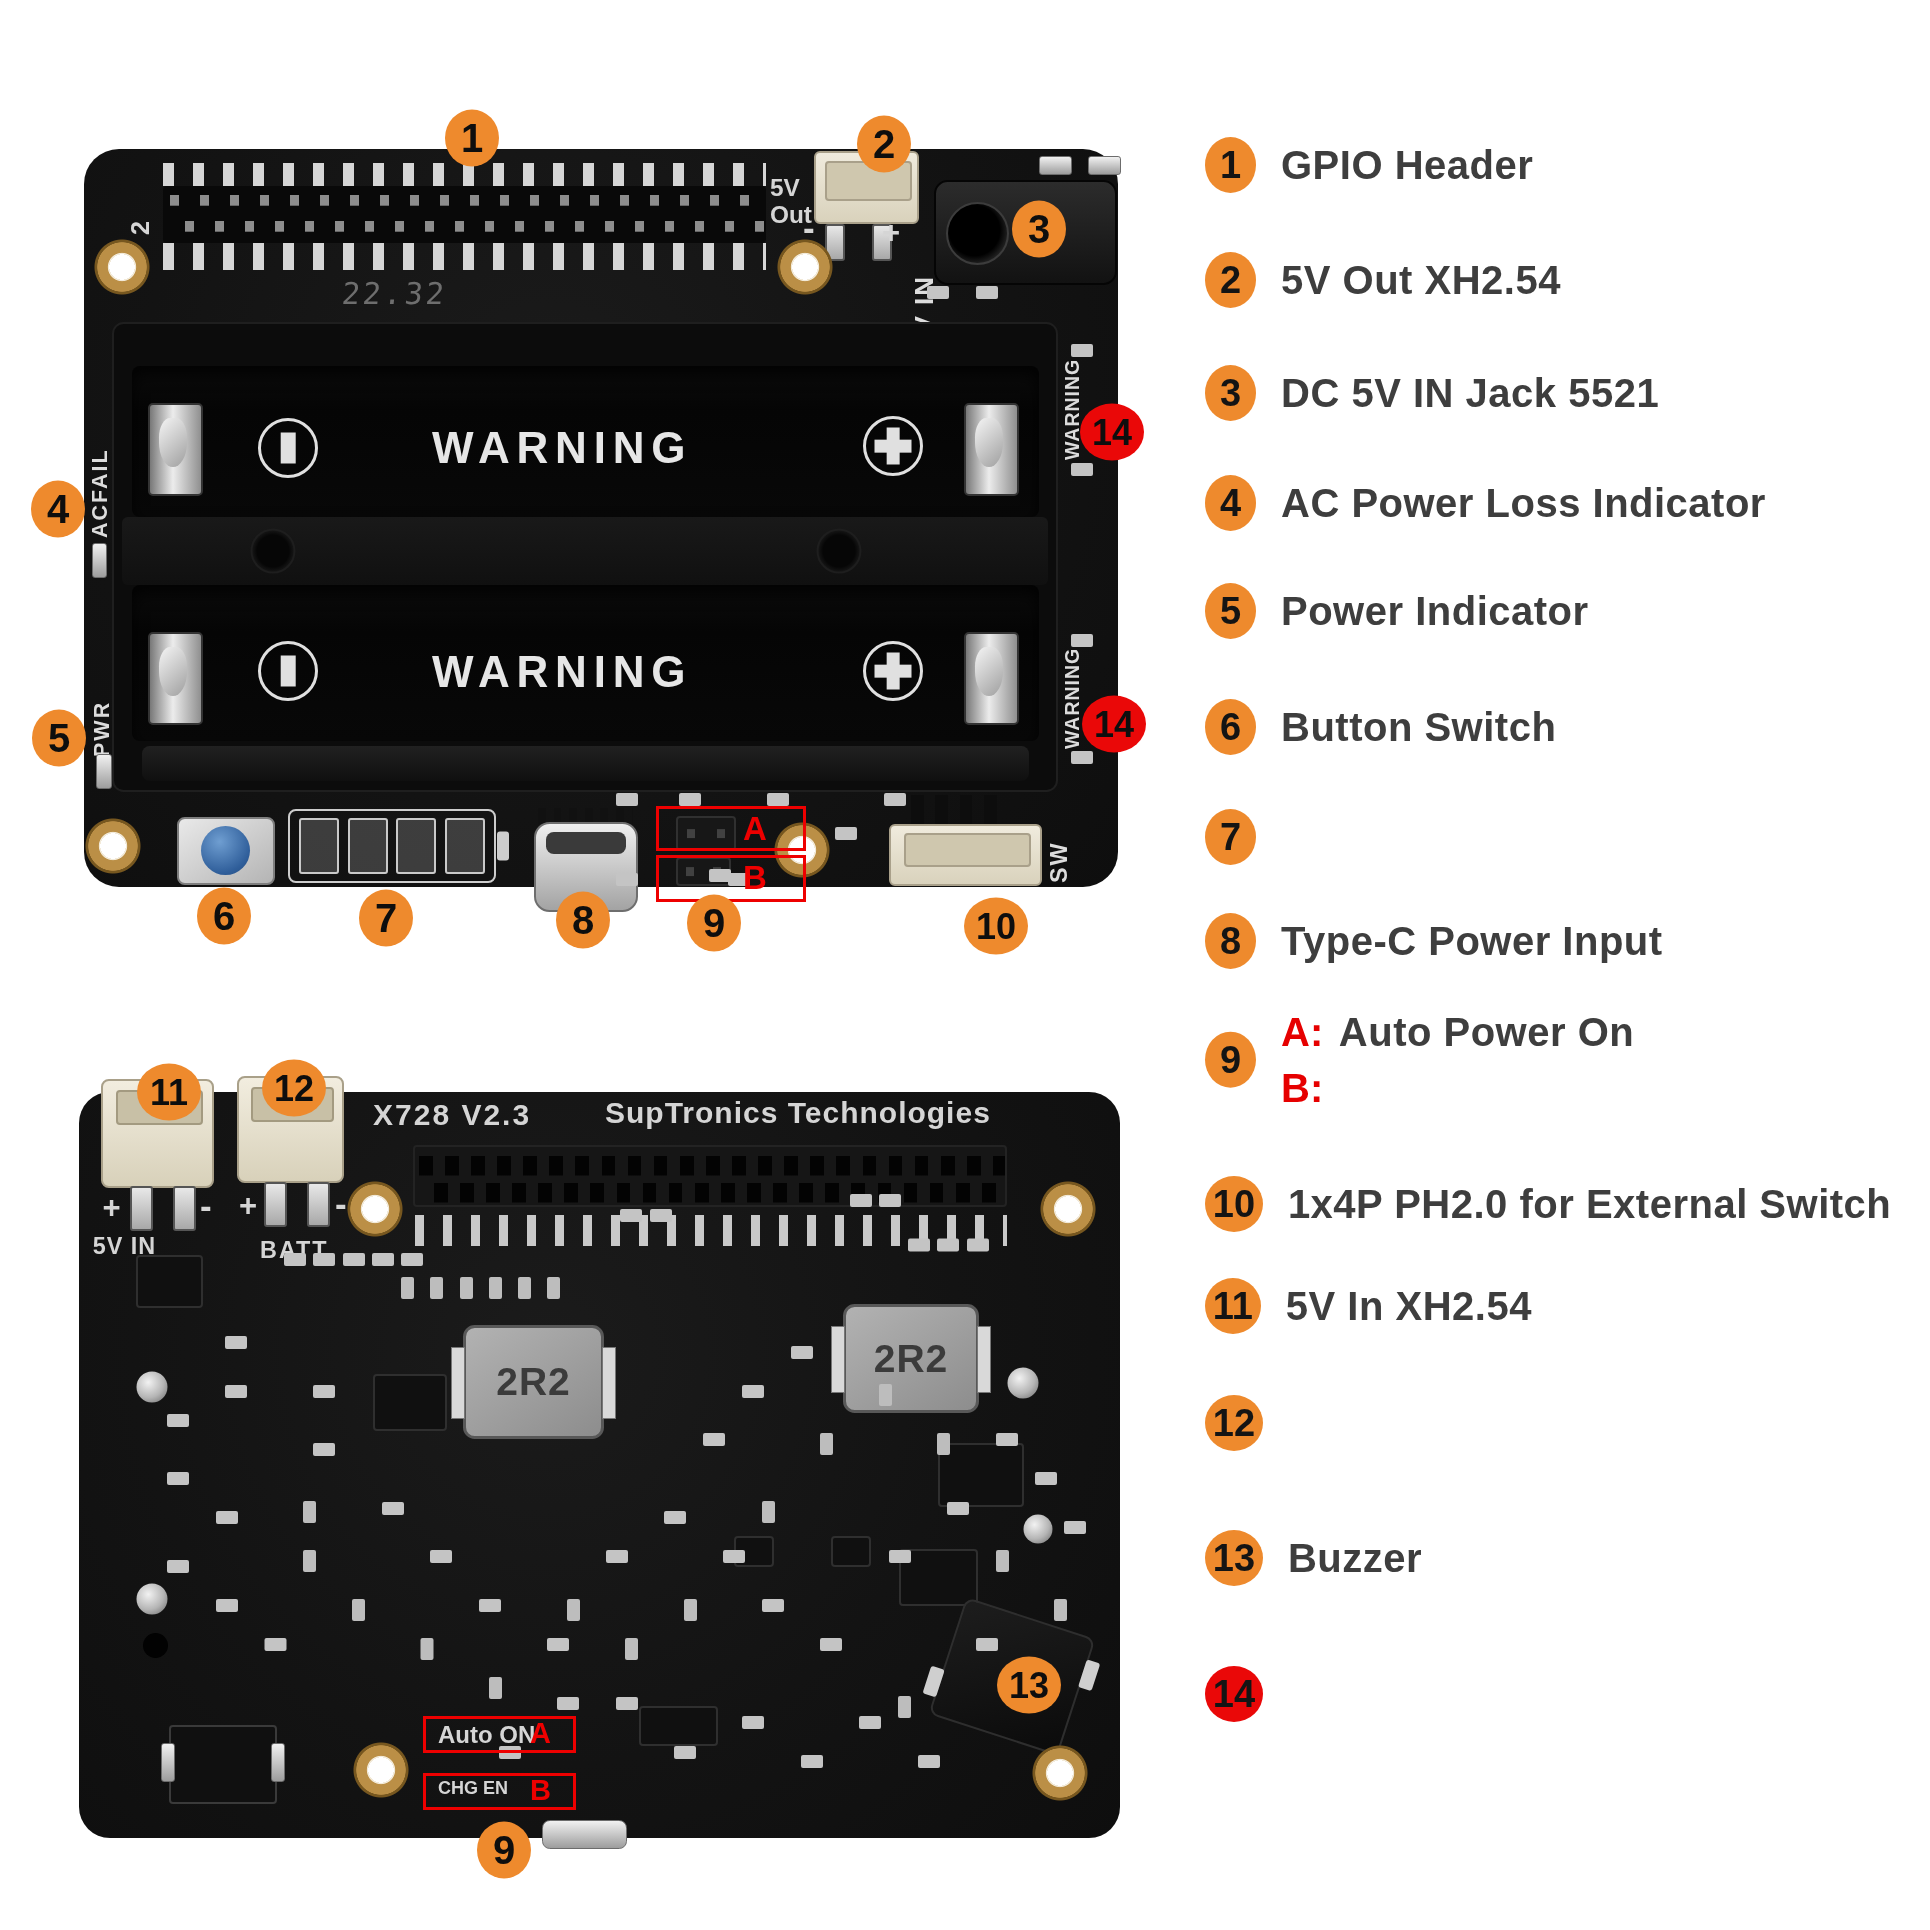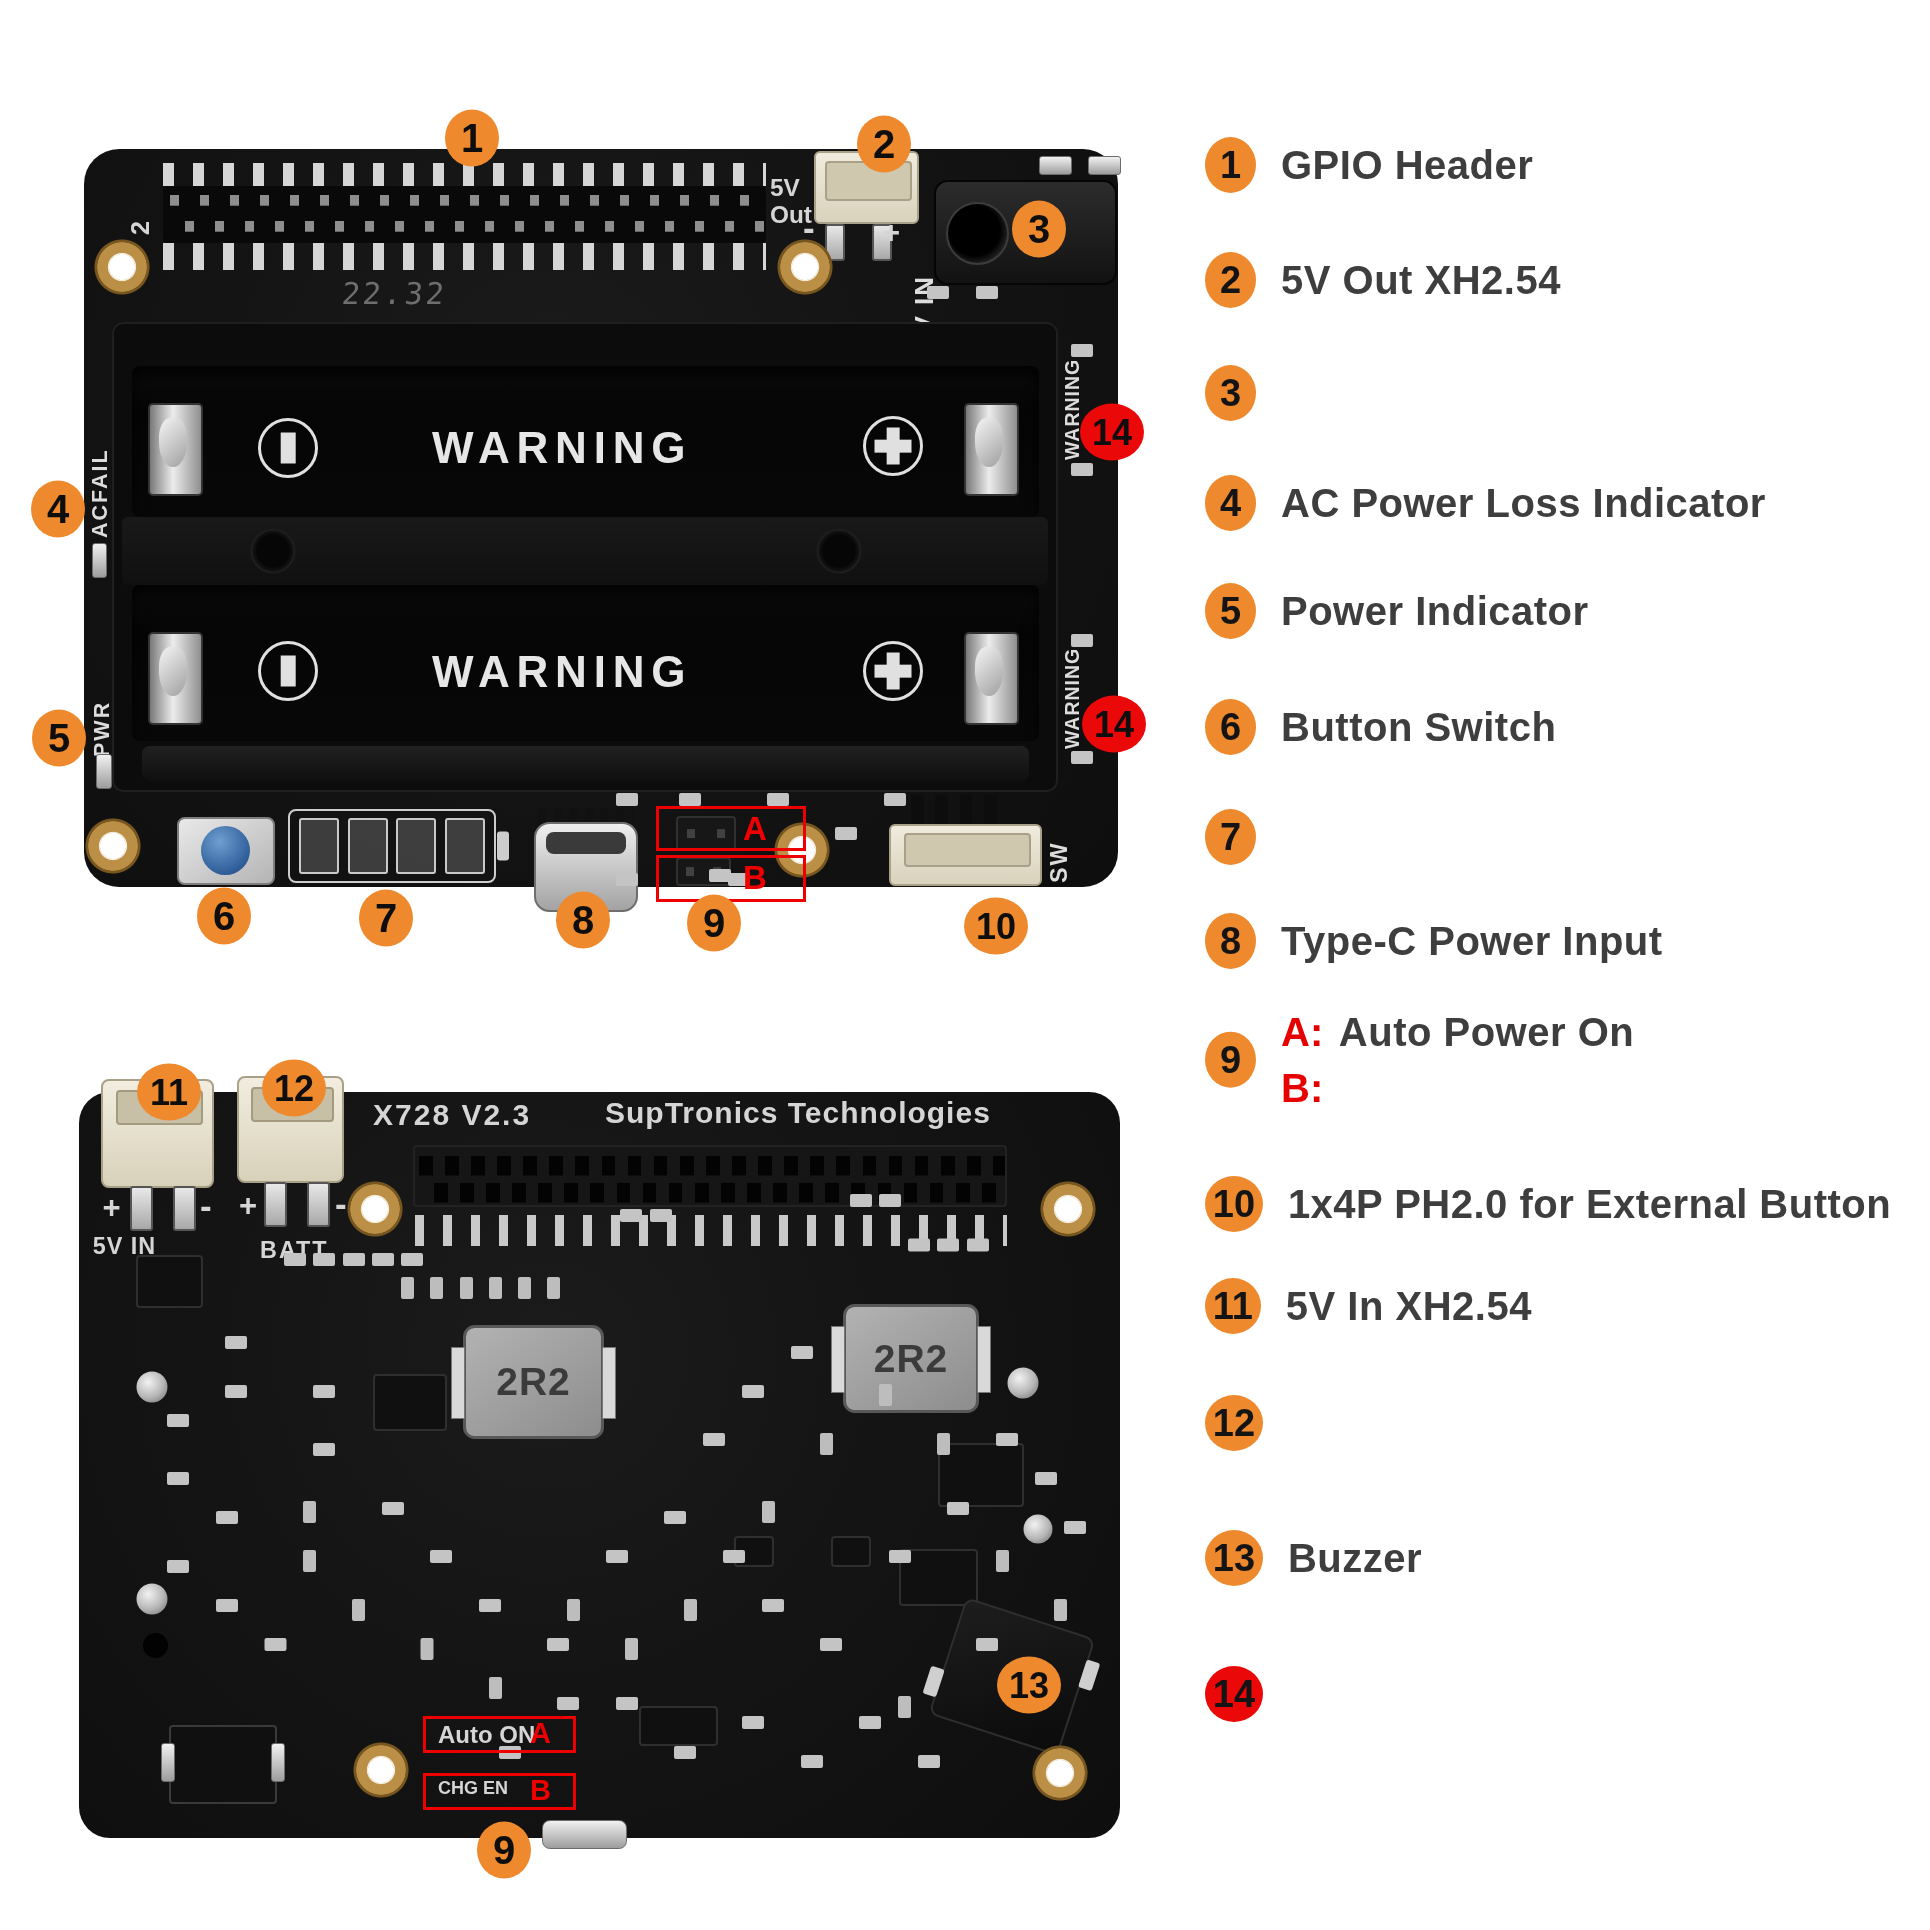--- a/index.html
+++ b/index.html
@@ -243,20 +243,21 @@
     <div class="lrow" style="top:165px">
       <span class="badge">1</span>
       <span class="ltext">GPIO Header</span>
     </div>
     <div class="lrow" style="top:280px">
       <span class="badge">2</span>
       <span class="ltext">5V Out XH2.54</span>
     </div>
     <div class="lrow" style="top:393px">
       <span class="badge">3</span>
+      <span class="ltext">DC 5V IN Jack 5521</span>
     </div>
     <div class="lrow" style="top:503px">
       <span class="badge">4</span>
       <span class="ltext">AC Power Loss Indicator</span>
     </div>
     <div class="lrow" style="top:611px">
       <span class="badge">5</span>
       <span class="ltext">Power Indicator</span>
     </div>
     <div class="lrow" style="top:727px">
@@ -277,21 +278,21 @@
           <span class="pfx">A:</span>
           <span class="ltext">Auto Power On</span>
         </div>
         <div class="lline">
           <span class="pfx">B:</span>
         </div>
       </div>
     </div>
     <div class="lrow" style="top:1204px">
       <span class="badge">10</span>
-      <span class="ltext">1x4P PH2.0 for External Button</span>
+      <span class="ltext">1x4P PH2.0 for External Switch</span>
     </div>
     <div class="lrow" style="top:1306px">
       <span class="badge">11</span>
       <span class="ltext">5V In XH2.54</span>
     </div>
     <div class="lrow" style="top:1423px">
       <span class="badge">12</span>
     </div>
     <div class="lrow" style="top:1558px">
       <span class="badge">13</span>

